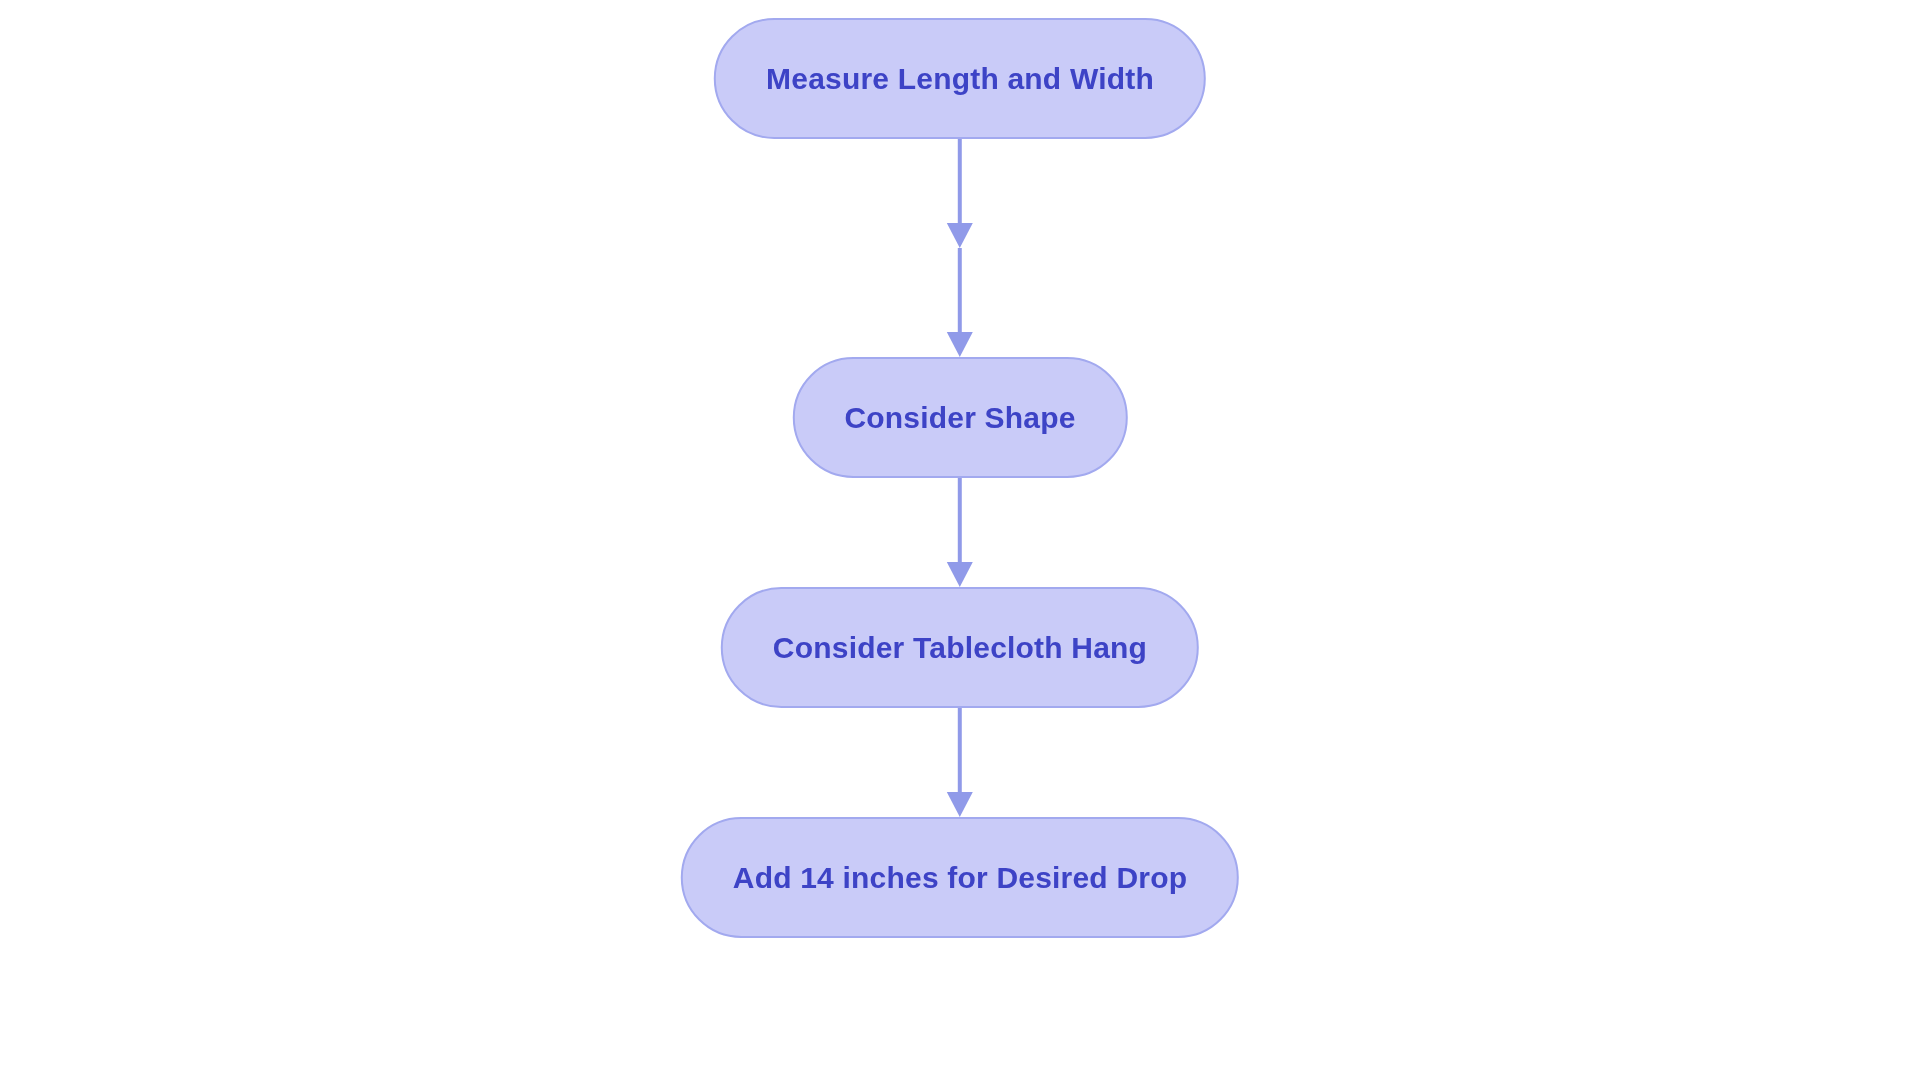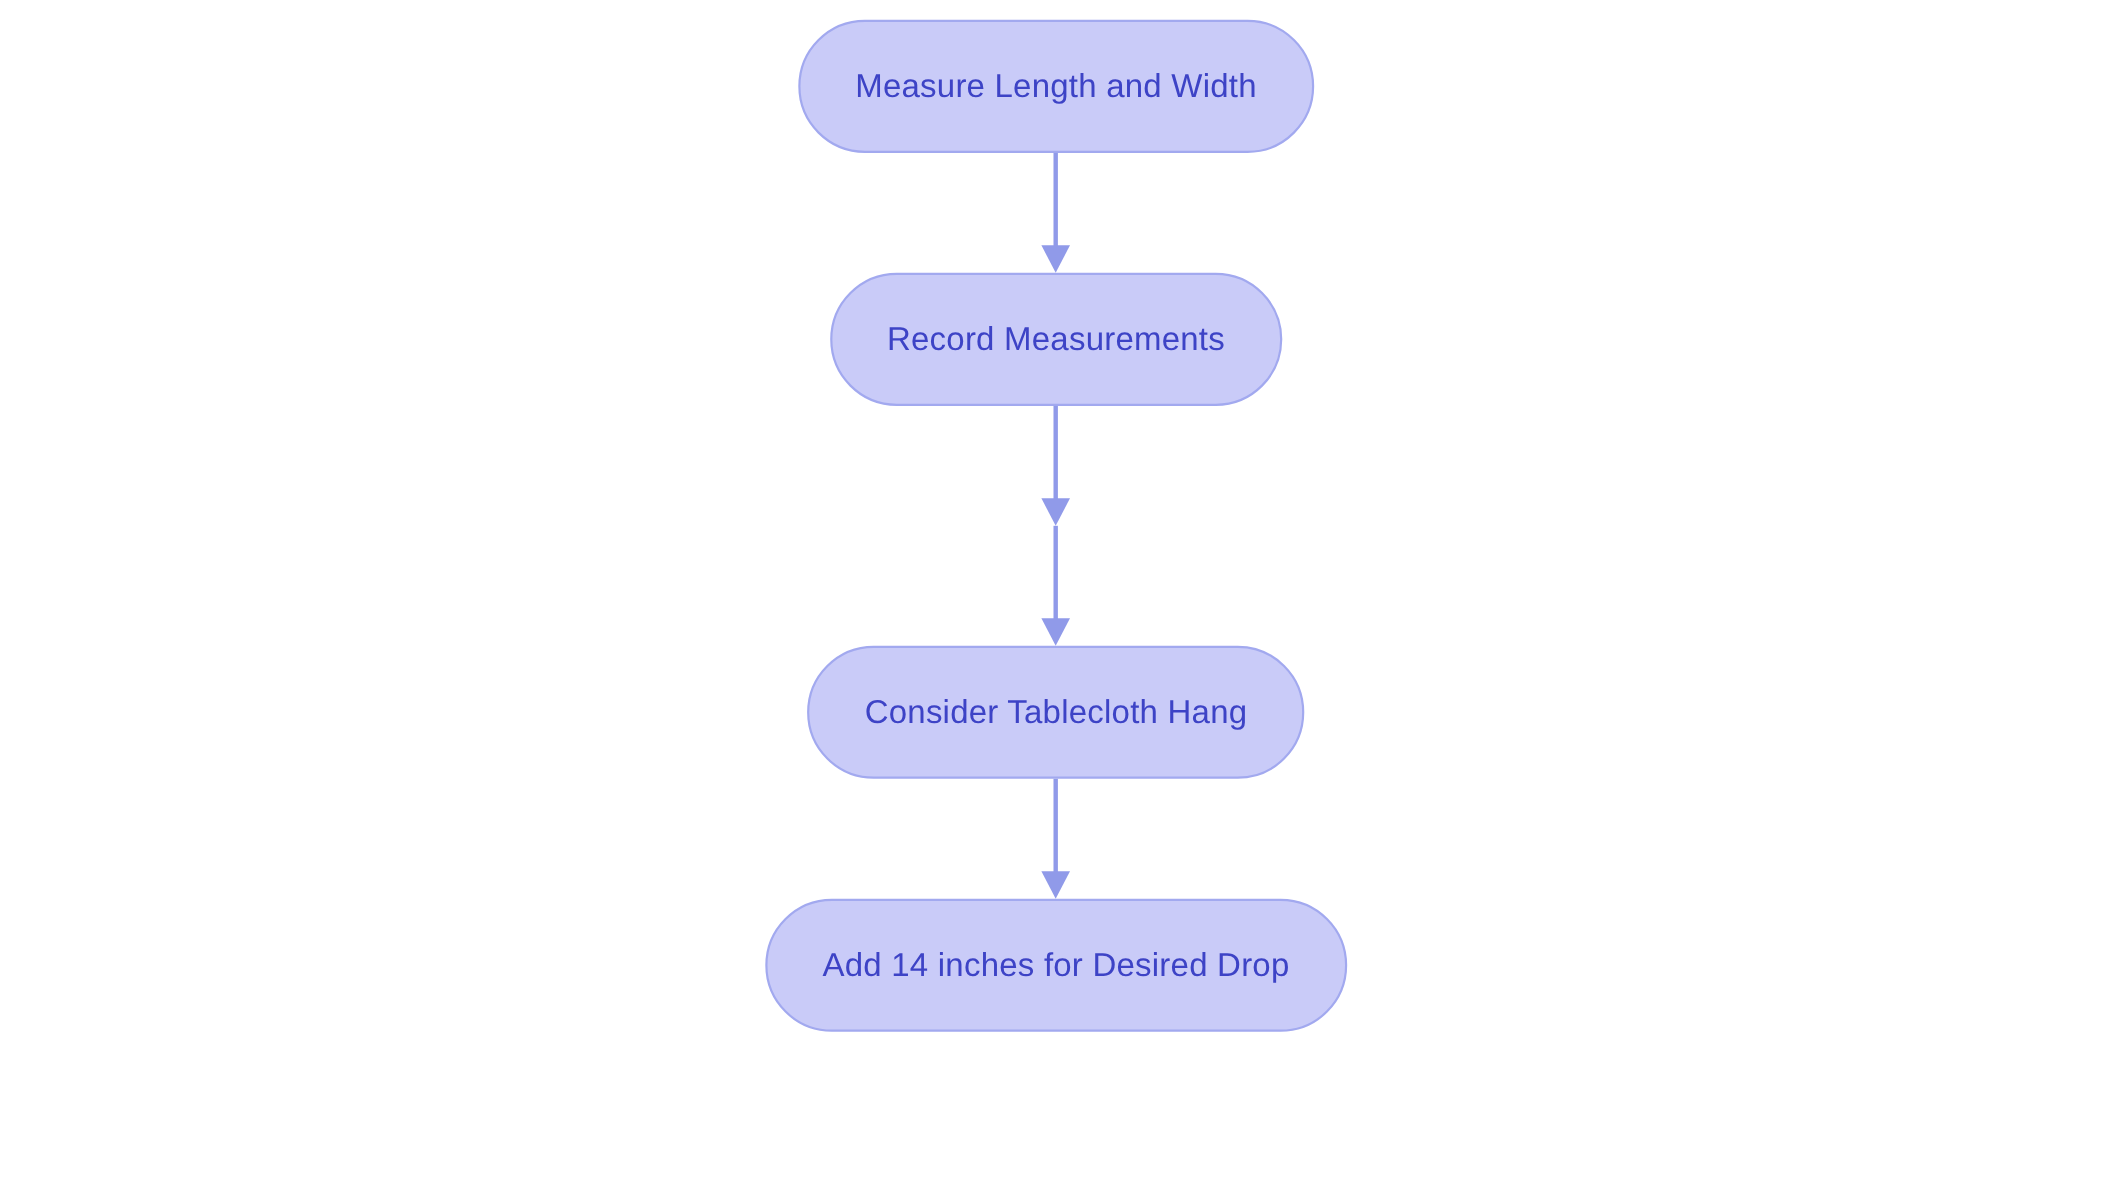--- a/index.html
+++ b/index.html
@@ -26,20 +26,21 @@
   }
 
   .flow {
     position: absolute;
     left: 50%;
     top: 18px;
     transform: translateX(-50%);
     display: flex;
     flex-direction: column;
     align-items: center;
+    font-weight: bold;
   }
 
   .node {
     height: 121px;
     border-radius: 61px;
     background: var(--node-fill);
     border: 2px solid var(--node-border);
     color: var(--node-text);
     display: flex;
     align-items: center;
@@ -82,29 +83,29 @@
 
     <div class="node">
       <span>Measure Length and Width</span>
     </div>
 
     <div class="connector">
       <div class="line"></div>
       <div class="head"></div>
     </div>
 
-    <div class="node">
-      <span>Record Measurements</span>
-    </div>
 
     <div class="connector">
       <div class="line"></div>
       <div class="head"></div>
     </div>
 
+    <div class="node">
+      <span>Consider Shape</span>
+    </div>
 
     <div class="connector">
       <div class="line"></div>
       <div class="head"></div>
     </div>
 
     <div class="node">
       <span>Consider Tablecloth Hang</span>
     </div>
 

